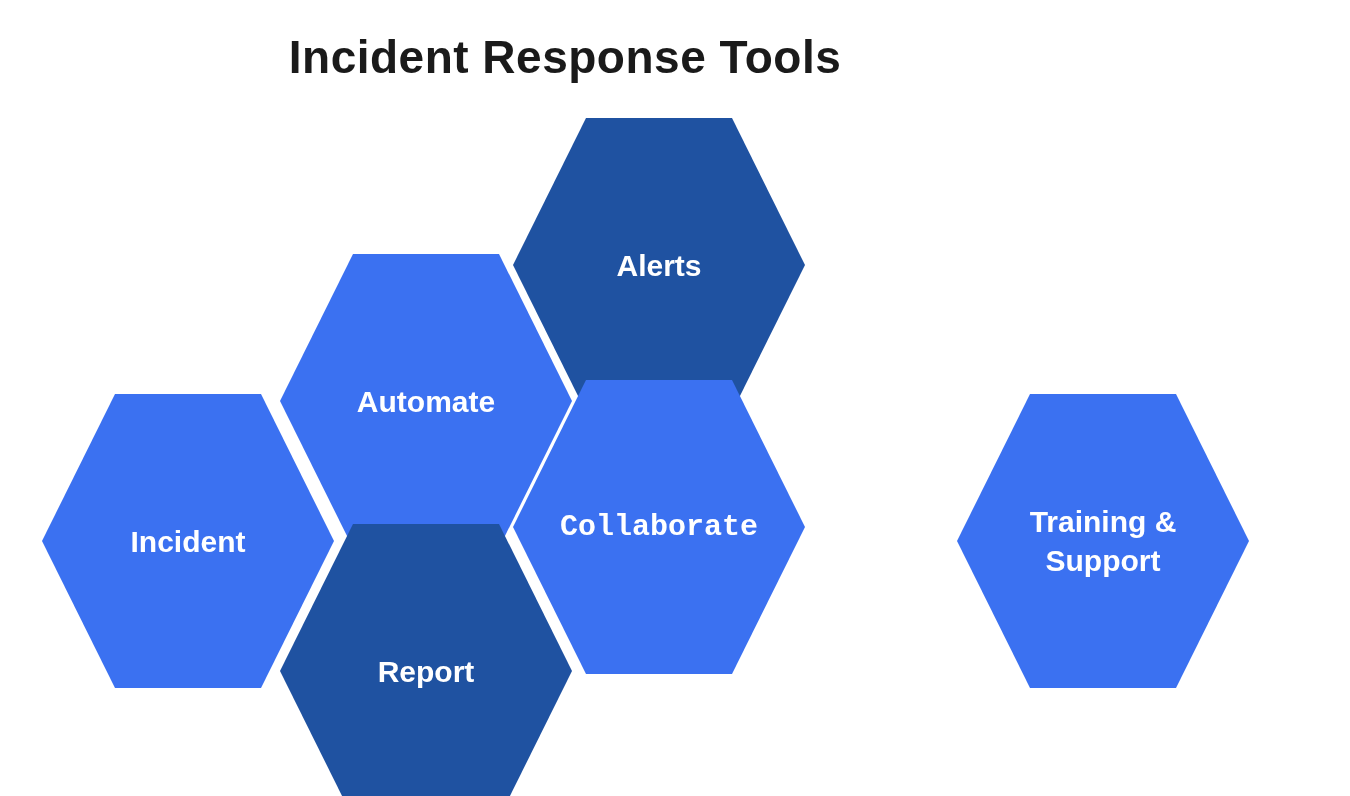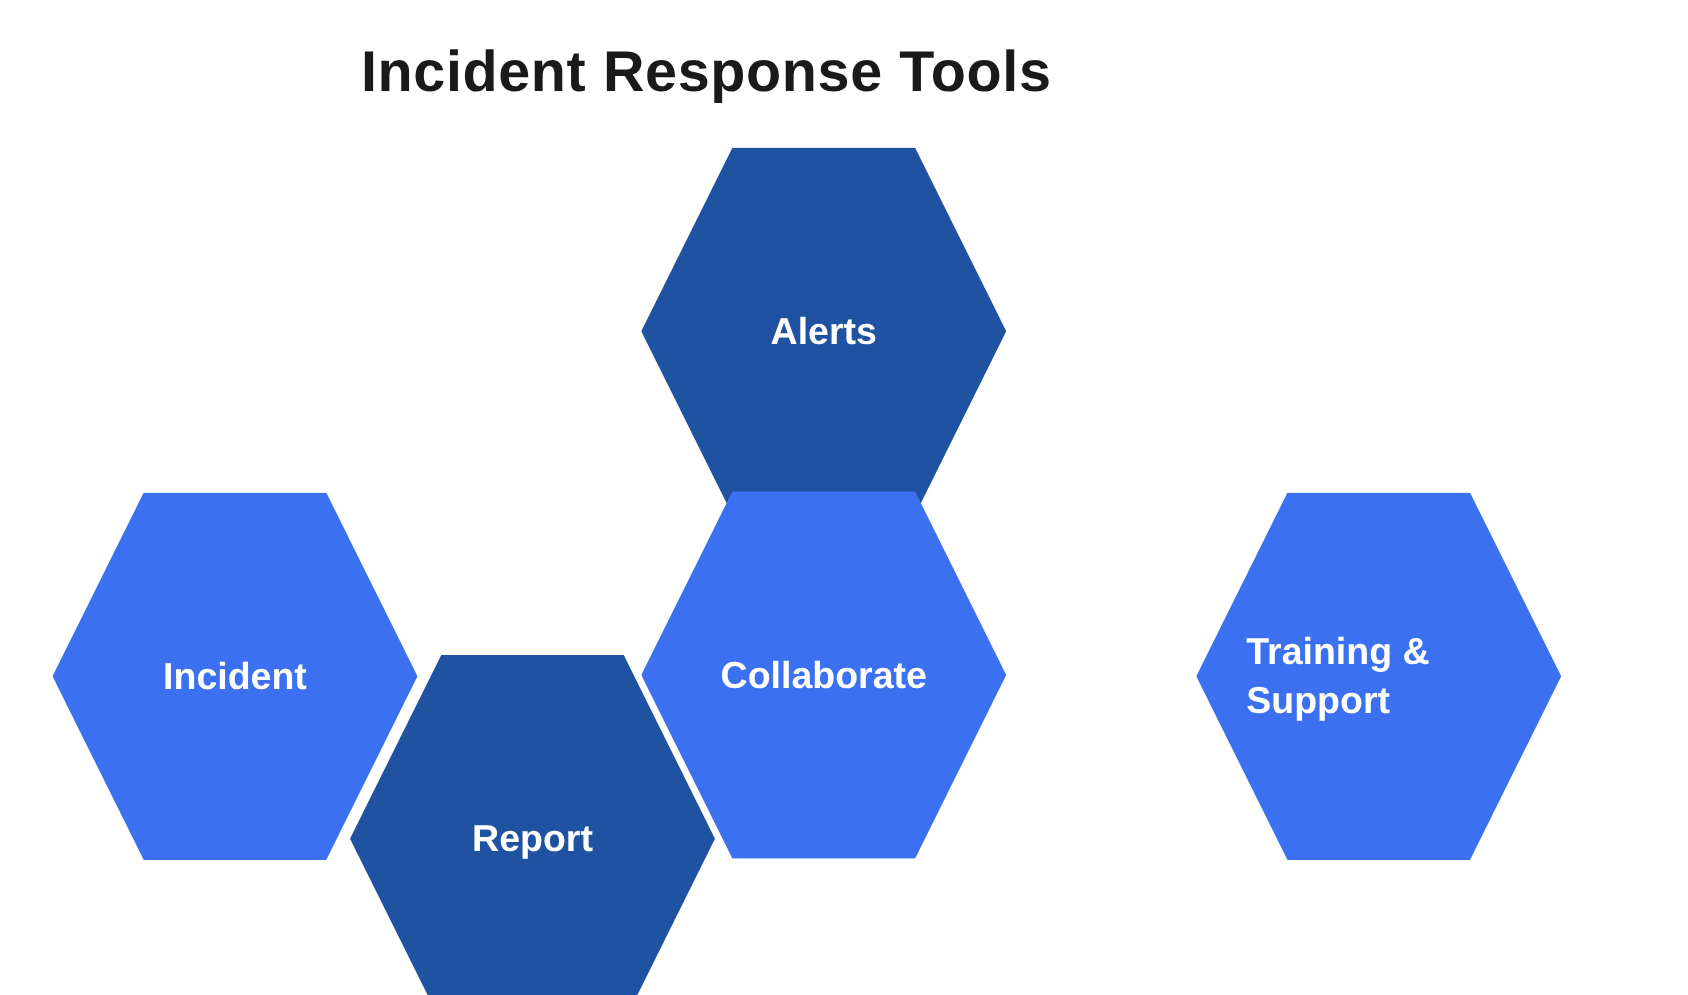--- a/index.html
+++ b/index.html
@@ -31,52 +31,55 @@
     color: var(--title);
   }
   .hex {
     position: absolute;
     width: 292px;
     height: 294px;
     clip-path: polygon(25% 0%, 75% 0%, 100% 50%, 75% 100%, 25% 100%, 0% 50%);
     display: flex;
     align-items: center;
     justify-content: center;
-    text-align: left;
+    text-align: center;
   }
   .hex[data-tone="dark"]  { background: var(--dark); }
   .hex[data-tone="light"] { background: var(--light); }
   .hex-label {
     color: var(--label);
     font-size: 30px;
     font-weight: bold;
     line-height: 1.3;
     max-width: 212px;
   }
   
   .pos-alerts      { left: 513px; top: 118px; }
   .pos-automate    { left: 280px; top: 254px; }
   .pos-analyze     { left: 751px; top: 254px; }
   .pos-integrate   { left: 42px;  top: 394px; }
-  .pos-collaborate { left: 513px; top: 393px; }
+  .pos-collaborate { left: 513px; top: 380px; font-family: Liberation Mono, monospace; }
   .pos-training    { left: 957px; top: 394px; }
   .pos-scale       { left: 280px; top: 524px; }
   .pos-customize   { left: 751px; top: 524px; }
 </style>
 </head>
 <body>
 
 <div class="canvas">
 
   <h1 class="diagram-title">Incident Response Tools</h1>
 
   <div class="hex pos-alerts" data-tone="dark">
     <span class="hex-label">Alerts</span>
   </div>
 
+  <div class="hex pos-automate" data-tone="light">
+    <span class="hex-label">Automate</span>
+  </div>
 
 
   <div class="hex pos-integrate" data-tone="light">
     <span class="hex-label">Incident</span>
   </div>
 
   <div class="hex pos-collaborate" data-tone="light">
     <span class="hex-label">Collaborate</span>
   </div>
 

